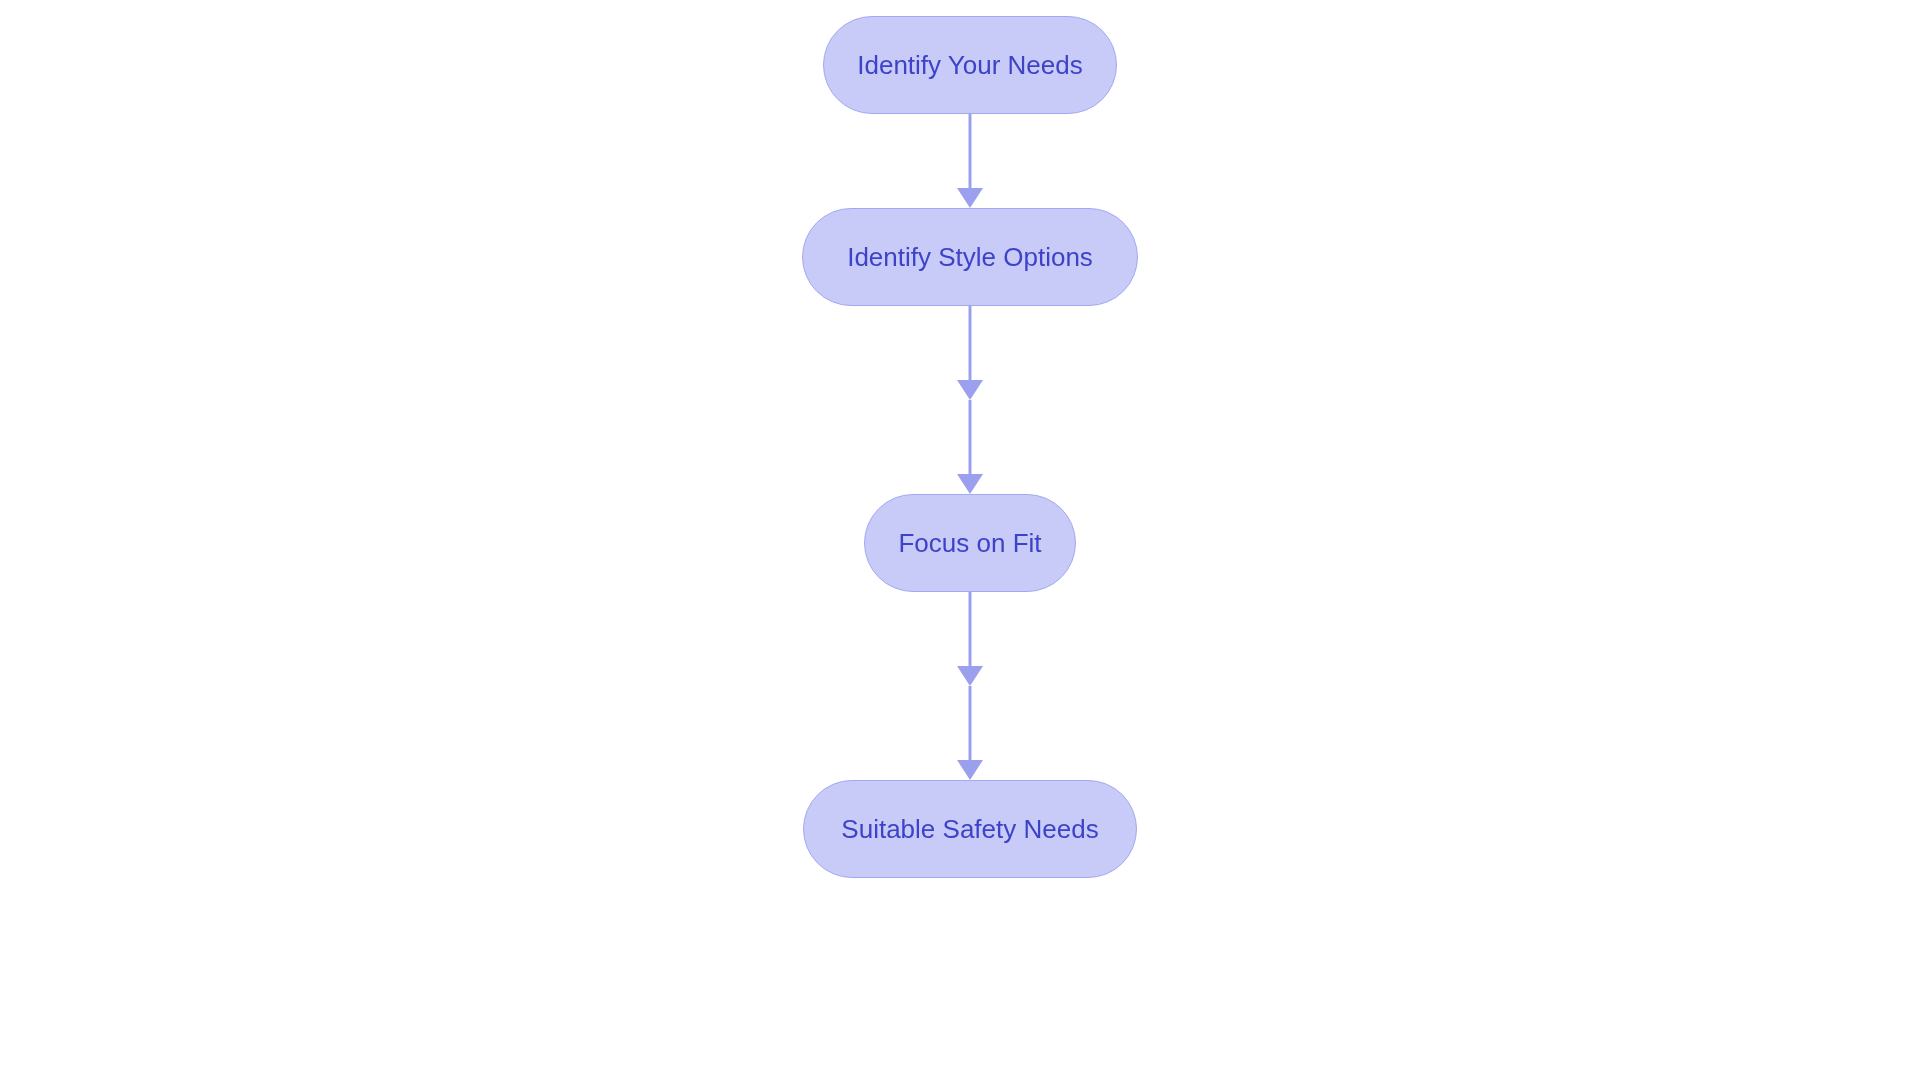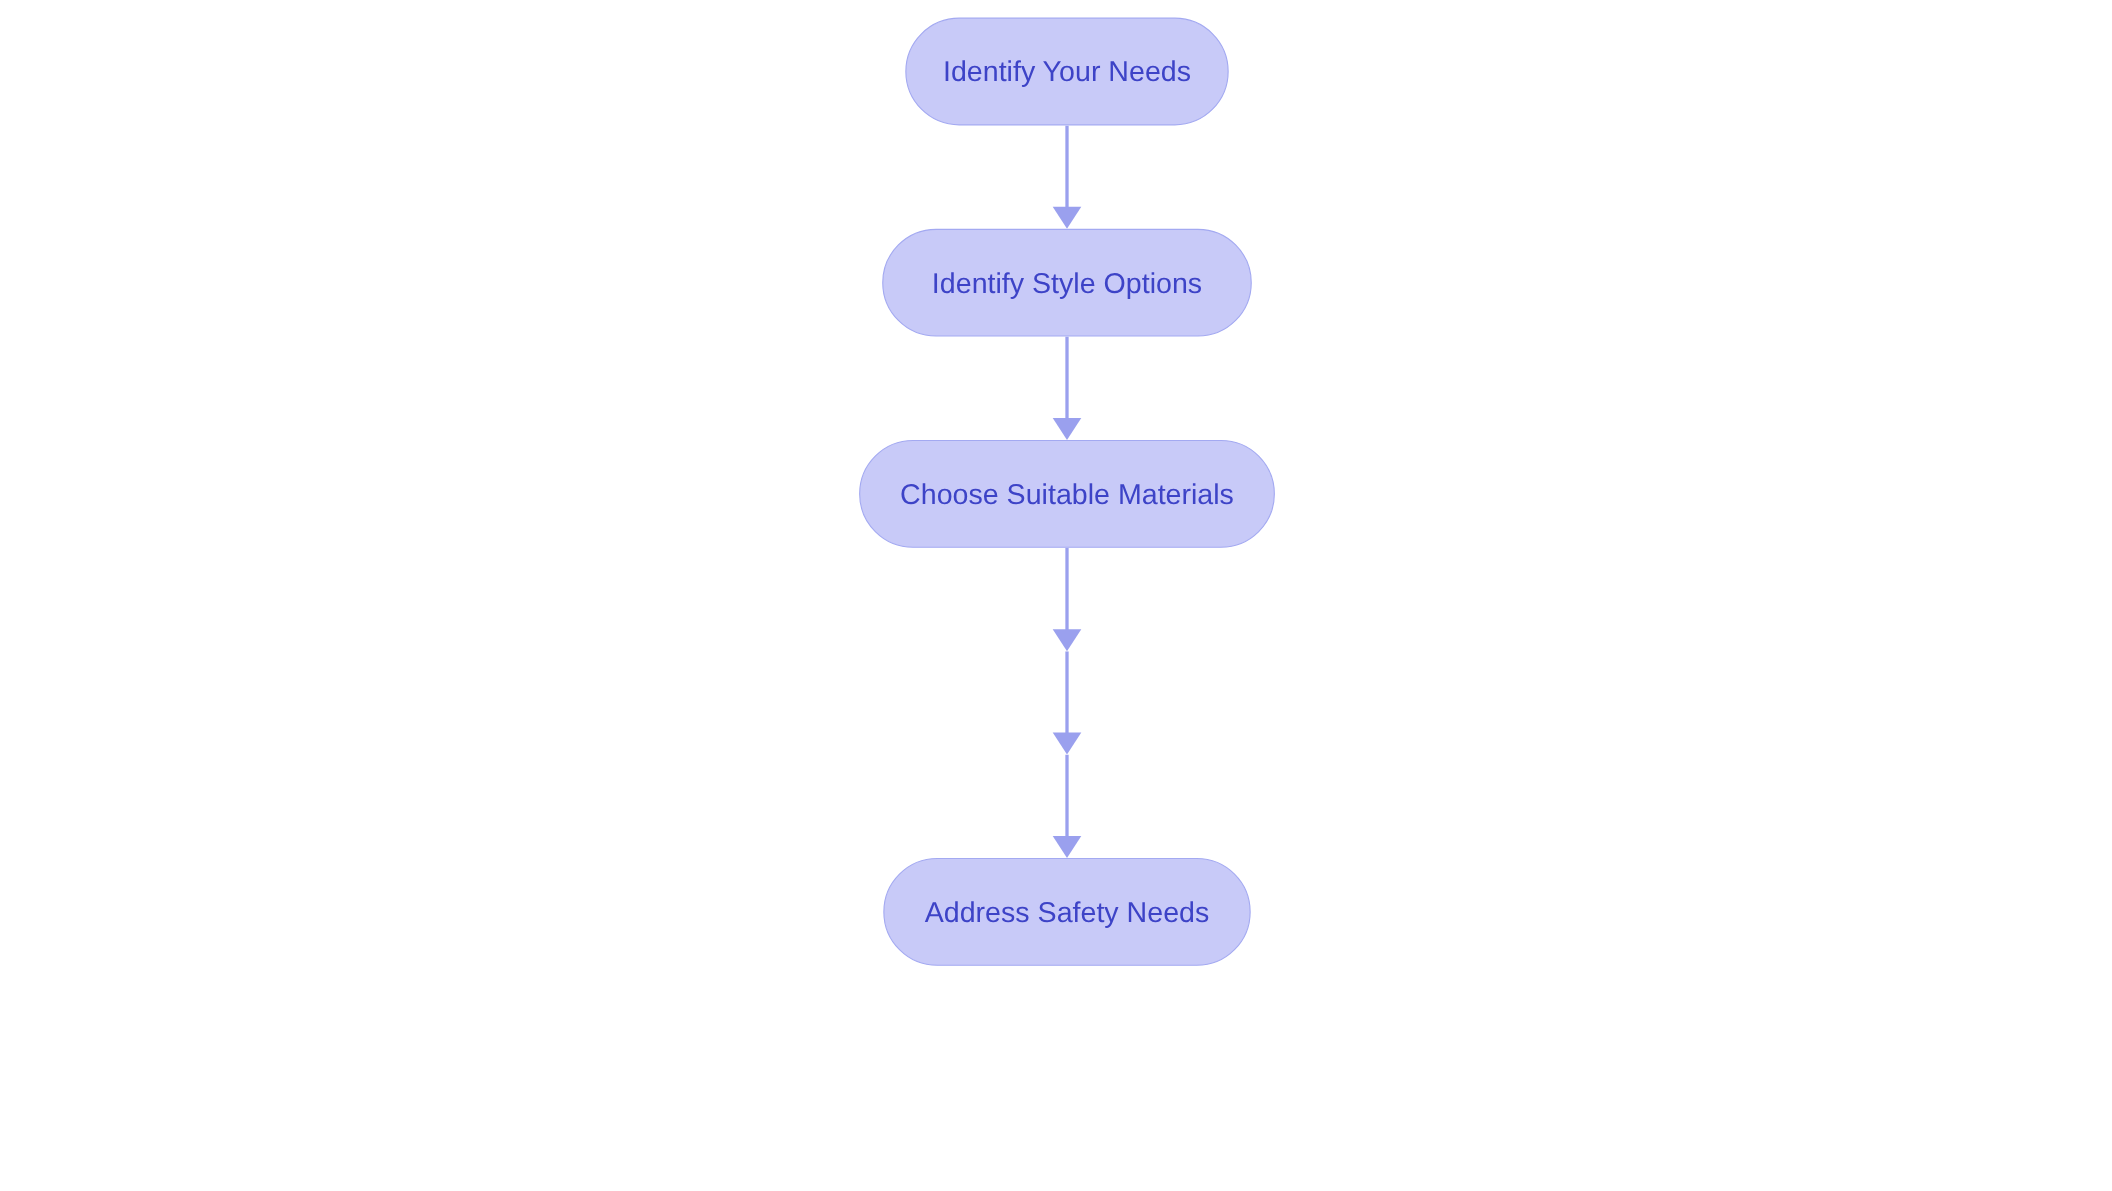--- a/index.html
+++ b/index.html
@@ -84,39 +84,39 @@
 
     <div class="flow-node w2">
       <span>Identify Style Options</span>
     </div>
 
     <svg class="connector" viewBox="0 0 28 94">
       <line x1="14" y1="0" x2="14" y2="76"></line>
       <polygon points="1,74 27,74 14,94"></polygon>
     </svg>
 
-    <div class="flow-node w3">
-      <span>Choose Suitable Materials</span>
+
+    <svg class="connector" viewBox="0 0 28 94">
+      <line x1="14" y1="0" x2="14" y2="76"></line>
+      <polygon points="1,74 27,74 14,94"></polygon>
+    </svg>
+
+    <div class="flow-node w4">
+      <span>Focus on Fit</span>
     </div>
 
     <svg class="connector" viewBox="0 0 28 94">
       <line x1="14" y1="0" x2="14" y2="76"></line>
       <polygon points="1,74 27,74 14,94"></polygon>
     </svg>
 
 
     <svg class="connector" viewBox="0 0 28 94">
       <line x1="14" y1="0" x2="14" y2="76"></line>
       <polygon points="1,74 27,74 14,94"></polygon>
     </svg>
 
-
-    <svg class="connector" viewBox="0 0 28 94">
-      <line x1="14" y1="0" x2="14" y2="76"></line>
-      <polygon points="1,74 27,74 14,94"></polygon>
-    </svg>
-
     <div class="flow-node w6">
-      <span>Address Safety Needs</span>
+      <span>Suitable Safety Needs</span>
     </div>
 
   </div>
 </div>
 
 </body></html>

